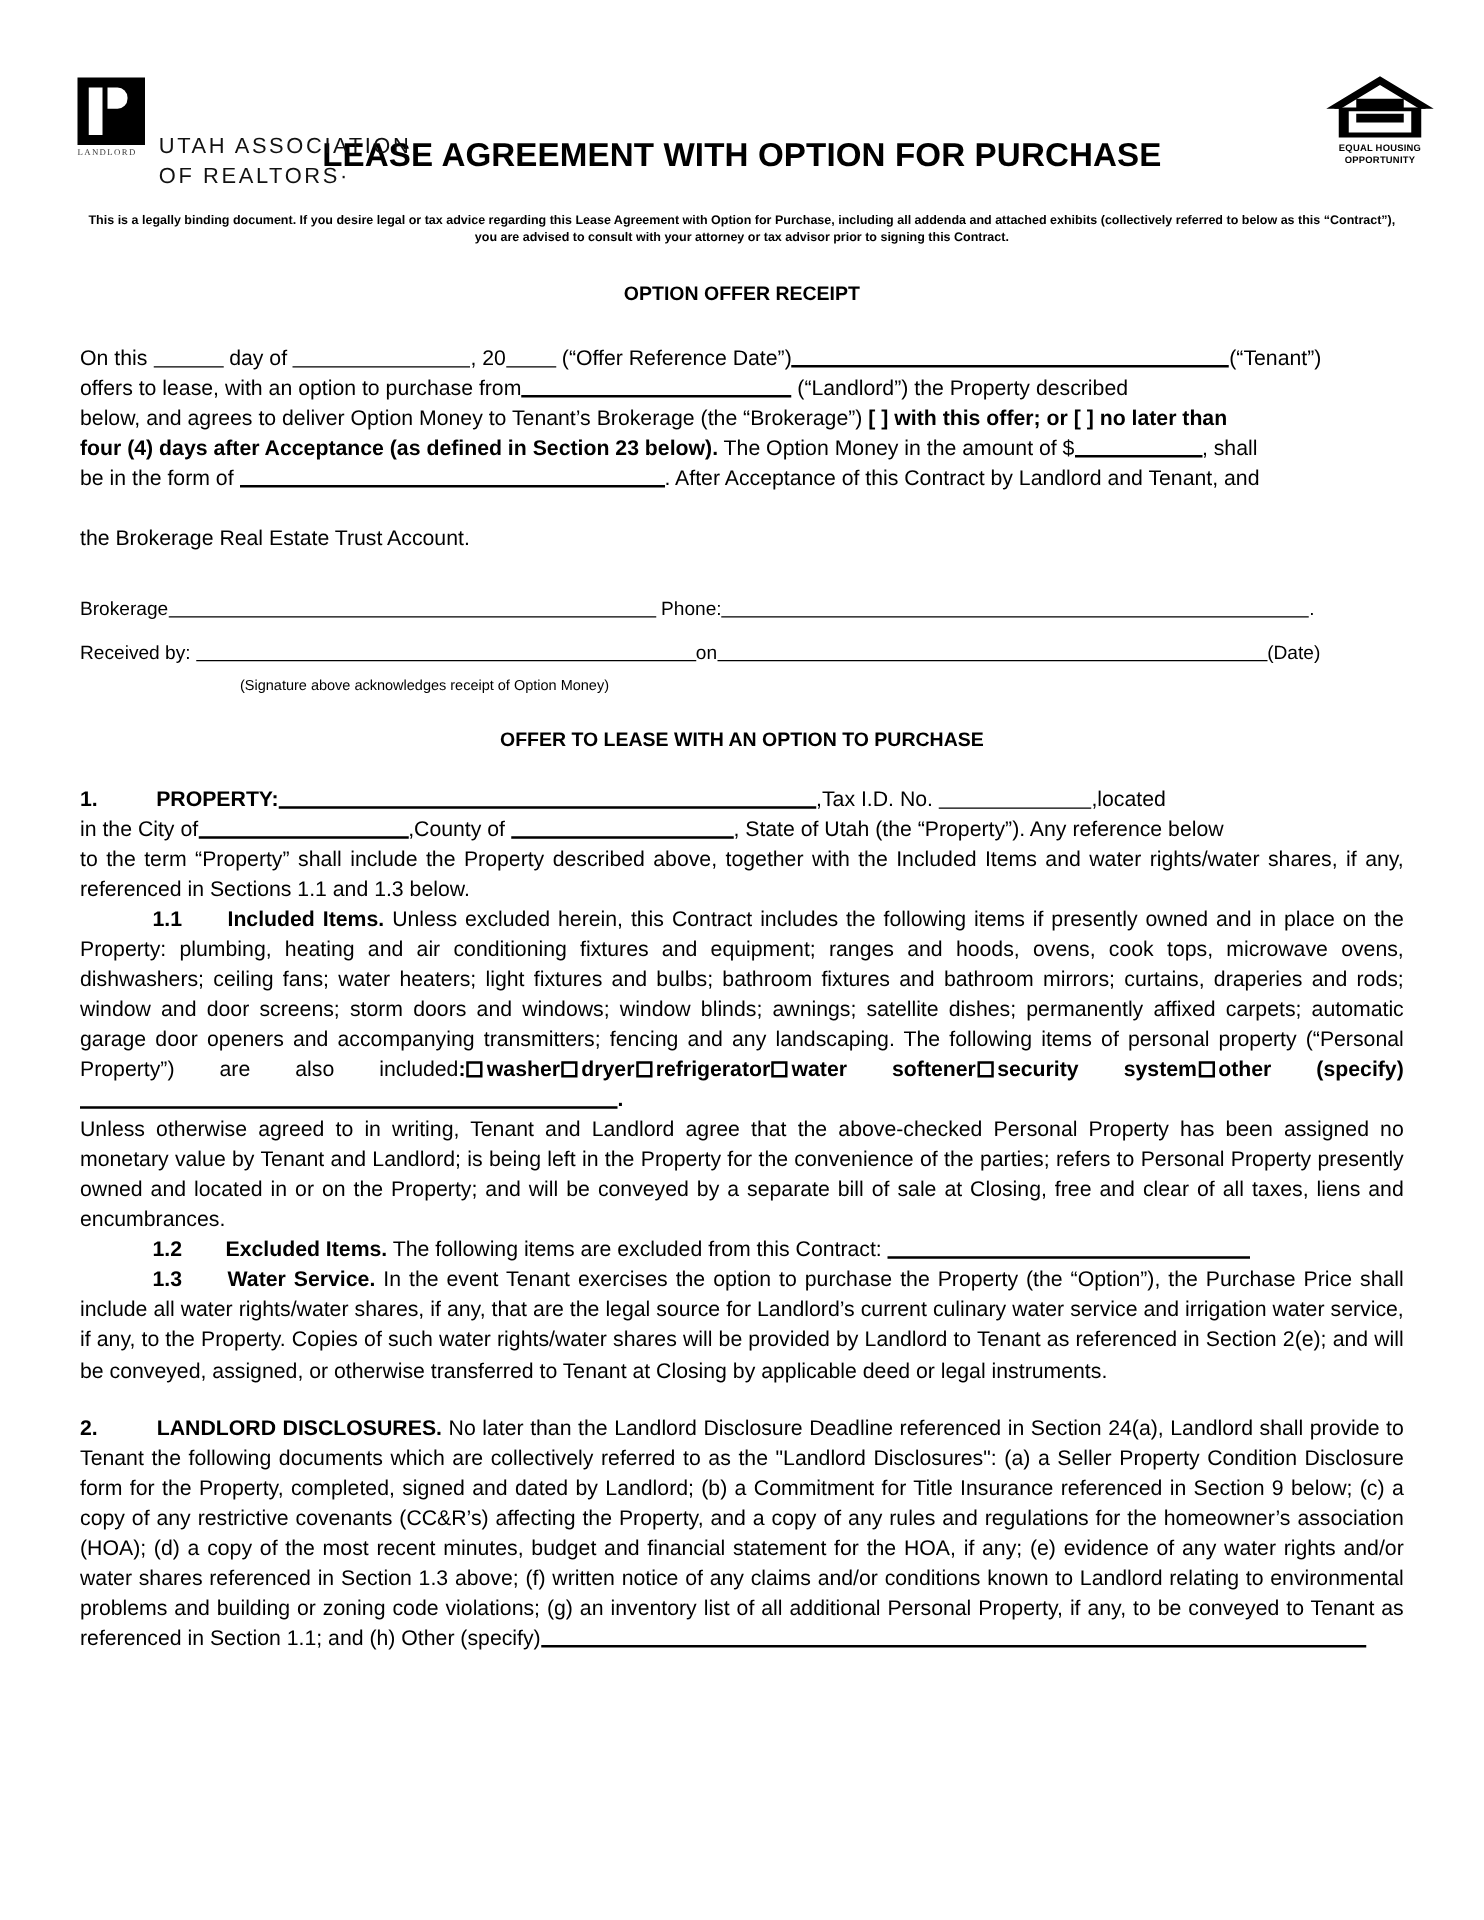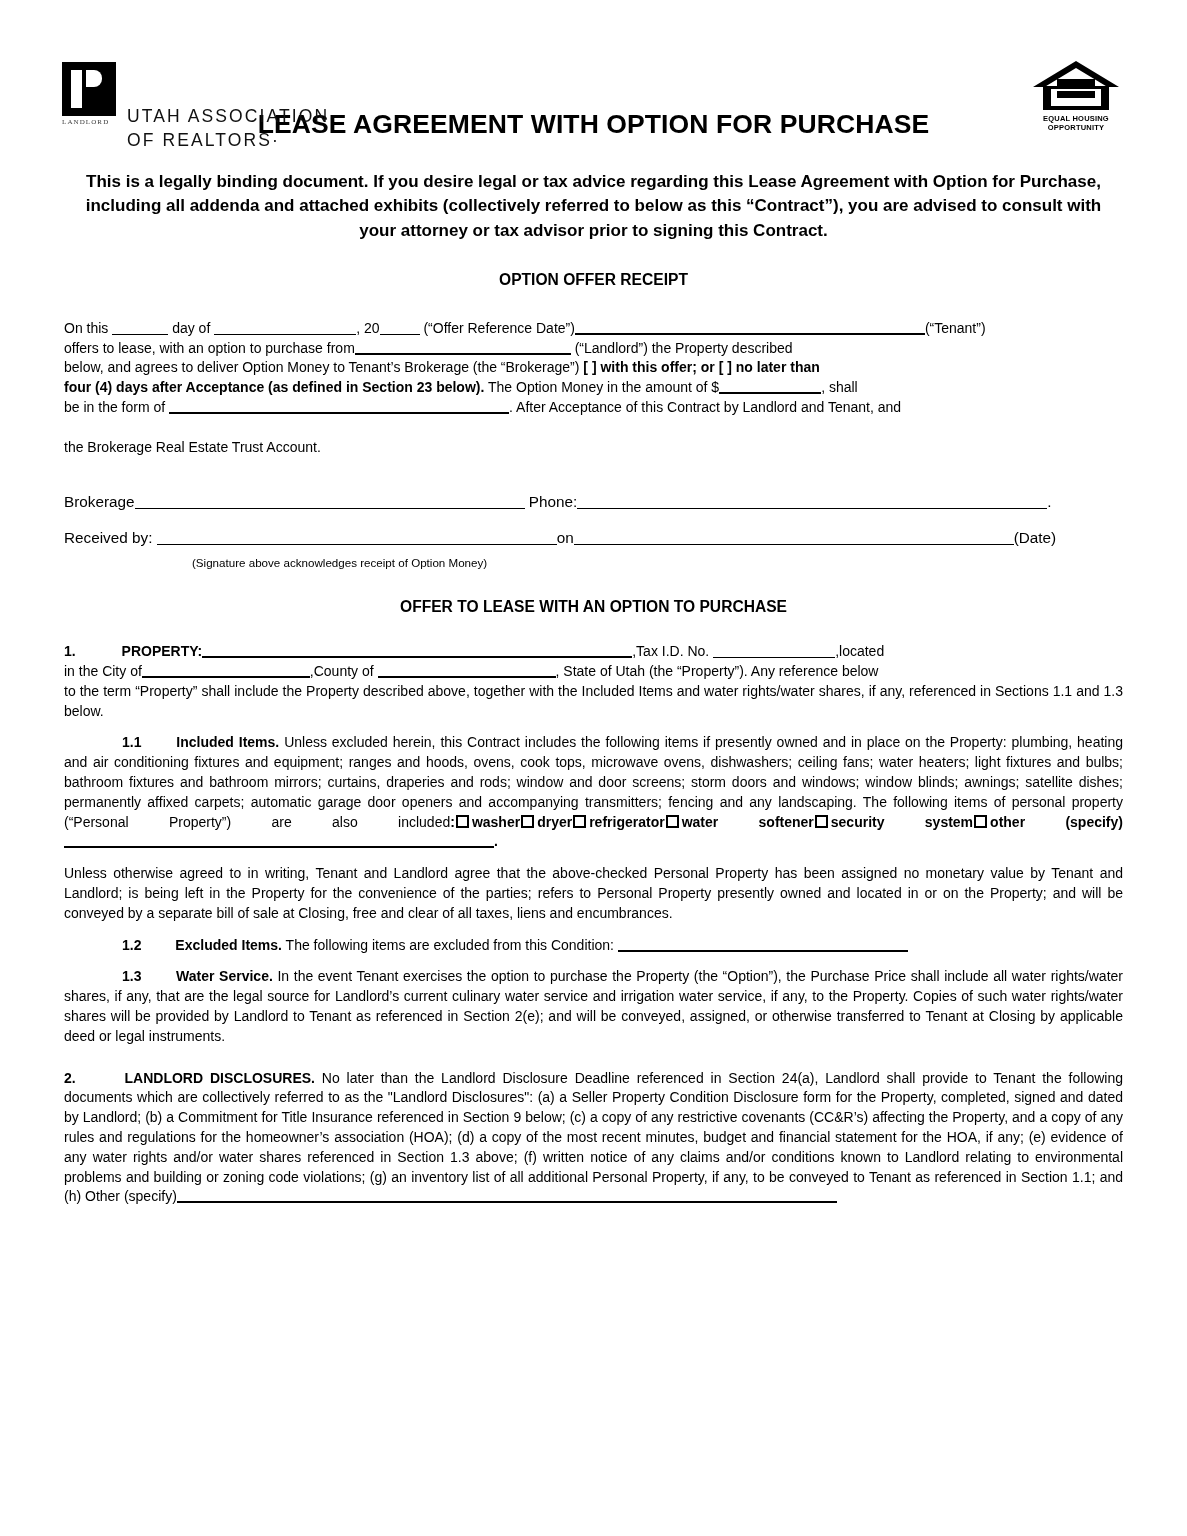--- a/index.html
+++ b/index.html
@@ -74,21 +74,21 @@
     padding-top: 2px;
     font-size: 17.5px;
     letter-spacing: 2.1px;
     line-height: 1.38;
     font-family: "Liberation Sans", sans-serif;
     color: #111;
     margin-top: 40px;
   }
   .eho {
     position: absolute;
-    right: 64px;
+    right: 36px;
     top: 58px;
     width: 94px;
     text-align: center;
   }
   .eho svg { display: block; }
   .eho .eho-cap {
     font-size: 7.5px;
     font-weight: bold;
     letter-spacing: 0.2px;
     line-height: 1.05;
@@ -99,33 +99,33 @@
   .doc-title {
     text-align: center;
     font-size: 26.5px;
     font-weight: bold;
     margin: 14px 0 0 0;
     letter-spacing: 0.1px;
   }
   .intro {
     margin: 30px 70px 0 70px;
     text-align: center;
-    font-size: 17px;
+    font-size: 10px;
     font-weight: bold;
     line-height: 1.43;
   }
   .section-head {
     text-align: center;
     font-weight: bold;
     font-size: 15.6px;
     margin-top: 28px;
   }
   .body-block {
-    margin: 12px 64px;
-    font-size: 14px;
+    margin: 0 64px;
+    font-size: 17px;
     line-height: 1.415;
     text-align: left;
   }
   .body-block.justify { text-align: justify; }
   .b { font-weight: bold; text-align: right; }
 
   
   .ln {
     display: inline-block;
     border-bottom: 1.4px solid #000;
@@ -267,21 +267,21 @@
     <span style="display:inline-block;width:30px"></span><span class="b">Included Items.</span>
     <span>Unless excluded herein, this Contract includes the following items if presently owned and in place on the Property: plumbing, heating and air conditioning fixtures and equipment; ranges and hoods, ovens, cook tops, microwave ovens, dishwashers; ceiling fans; water heaters; light fixtures and bulbs; bathroom fixtures and bathroom mirrors; curtains, draperies and rods; window and door screens; storm doors and windows; window blinds; awnings; satellite dishes; permanently affixed carpets; automatic garage door openers and accompanying transmitters; fencing and any landscaping. The following items of personal property (“Personal Property”) are also included</span><span class="b">:</span><span class="cb"></span><span class="b">washer</span><span class="cb"></span><span class="b">dryer</span><span class="cb"></span><span class="b">refrigerator</span><span class="cb"></span><span class="b">water softener</span><span class="cb"></span><span class="b">security system</span><span class="cb"></span><span class="b">other (specify)</span><span class="ln thick" style="width:430px"></span><span class="b">.</span>
   </div>
 
 
   <div class="body-block justify" style="margin-top:0">Unless otherwise agreed to in writing, Tenant and Landlord agree that the above-checked Personal Property has been assigned no monetary value by Tenant and Landlord; is being left in the Property for the convenience of the parties; refers to Personal Property presently owned and located in or on the Property; and will be conveyed by a separate bill of sale at Closing, free and clear of all taxes, liens and encumbrances.</div>
 
   <div class="body-block justify sub-indent" style="margin-top:0">
     <span class="b">1.2</span>
     <span style="display:inline-block;width:30px"></span><span class="b">Excluded Items.</span>
-    <span>The following items are excluded from this Condition:</span>
+    <span>The following items are excluded from this Contract:</span>
     <span class="ln thick" style="width:290px"></span>
   </div>
 
   <div class="body-block justify sub-indent" style="margin-top:0">
     <span class="b">1.3</span>
     <span style="display:inline-block;width:30px"></span><span class="b">Water Service.</span>
     <span>In the event Tenant exercises the option to purchase the Property (the “Option”), the Purchase Price shall include all water rights/water shares, if any, that are the legal source for Landlord’s current culinary water service and irrigation water service, if any, to the Property.  Copies of such water rights/water shares will be provided by Landlord to Tenant as referenced in Section 2(e); and will be conveyed, assigned, or otherwise transferred to Tenant at Closing by applicable deed or legal instruments.</span>
   </div>
 
   <div class="body-block justify" style="margin-top:22px">

